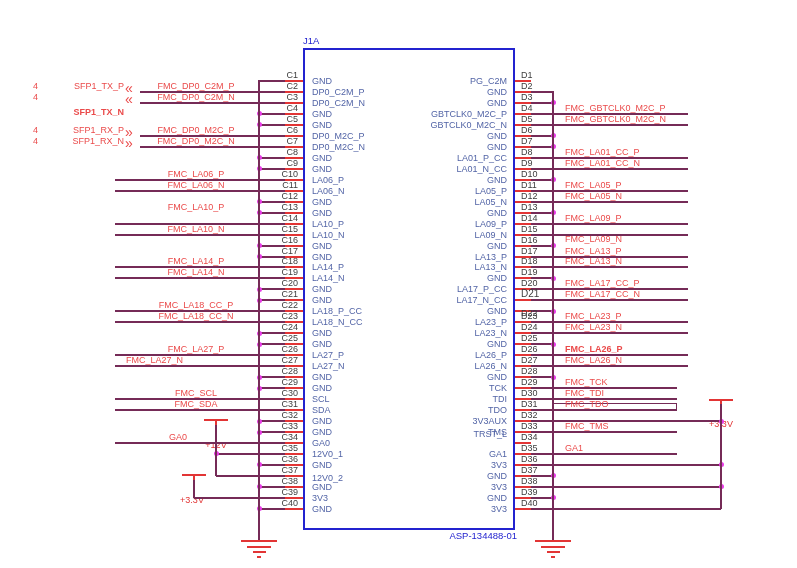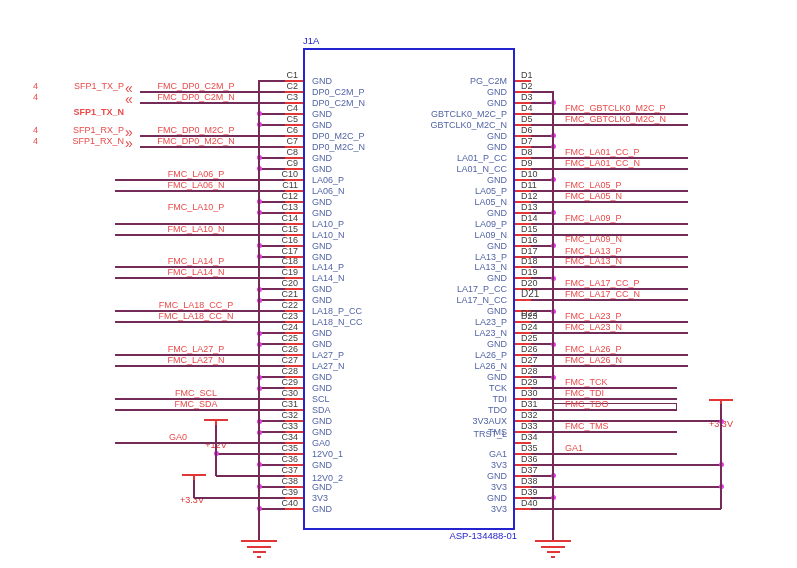--- a/index.html
+++ b/index.html
@@ -148,21 +148,21 @@
     <div style="position: absolute; left: 256.5px; top: 341.78px; width: 5px; height: 5px; border-radius: 50%; background: rgb(232, 60, 232);"></div>
     <div style="position: absolute; left: 285px; top: 343.28px; width: 18px; height: 2px; background: rgb(226, 53, 53);"></div>
     <div style="position: absolute; right: 499px; top: 333.28px; color: rgb(60, 60, 60); white-space: nowrap; font-size: 9px; line-height: 10px;">C25</div>
     <div style="position: absolute; left: 312px; top: 339.28px; color: rgb(82, 100, 166); white-space: nowrap; font-size: 9px; line-height: 10px;">GND</div>
     <div style="position: absolute; left: 115px; top: 354.25px; width: 170px; height: 2px; background: rgb(117, 43, 87);"></div>
     <div style="position: absolute; left: 126px; top: 344.25px; width: 140px; text-align: center; color: rgb(234, 74, 74); white-space: nowrap; font-size: 9px; line-height: 10px;">FMC_LA27_P</div>
     <div style="position: absolute; left: 285px; top: 354.25px; width: 18px; height: 2px; background: rgb(226, 53, 53);"></div>
     <div style="position: absolute; right: 499px; top: 344.25px; color: rgb(60, 60, 60); white-space: nowrap; font-size: 9px; line-height: 10px;">C26</div>
     <div style="position: absolute; left: 312px; top: 350.25px; color: rgb(82, 100, 166); white-space: nowrap; font-size: 9px; line-height: 10px;">LA27_P</div>
     <div style="position: absolute; left: 115px; top: 365.22px; width: 170px; height: 2px; background: rgb(117, 43, 87);"></div>
-    <div style="position: absolute; left: 126px; top: 355.22px; width: 140px; text-align: center; color: rgb(234, 74, 74); white-space: nowrap; font-size: 9px; line-height: 10px;">FMC_LA27_N</div>
+    <div style="position: absolute; left: 126px; top: 355.22px; width: 140px; text-align: left; color: rgb(234, 74, 74); white-space: nowrap; font-size: 9px; line-height: 10px;">FMC_LA27_N</div>
     <div style="position: absolute; left: 285px; top: 365.22px; width: 18px; height: 2px; background: rgb(226, 53, 53);"></div>
     <div style="position: absolute; right: 499px; top: 355.22px; color: rgb(60, 60, 60); white-space: nowrap; font-size: 9px; line-height: 10px;">C27</div>
     <div style="position: absolute; left: 312px; top: 361.22px; color: rgb(82, 100, 166); white-space: nowrap; font-size: 9px; line-height: 10px;">LA27_N</div>
     <div style="position: absolute; left: 259px; top: 376.19px; width: 26px; height: 2px; background: rgb(117, 43, 87);"></div>
     <div style="position: absolute; left: 256.5px; top: 374.69px; width: 5px; height: 5px; border-radius: 50%; background: rgb(232, 60, 232);"></div>
     <div style="position: absolute; left: 285px; top: 376.19px; width: 18px; height: 2px; background: rgb(226, 53, 53);"></div>
     <div style="position: absolute; right: 499px; top: 366.19px; color: rgb(60, 60, 60); white-space: nowrap; font-size: 9px; line-height: 10px;">C28</div>
     <div style="position: absolute; left: 312px; top: 372.19px; color: rgb(82, 100, 166); white-space: nowrap; font-size: 9px; line-height: 10px;">GND</div>
     <div style="position: absolute; left: 259px; top: 387.16px; width: 26px; height: 2px; background: rgb(117, 43, 87);"></div>
     <div style="position: absolute; left: 256.5px; top: 385.66px; width: 5px; height: 5px; border-radius: 50%; background: rgb(232, 60, 232);"></div>
@@ -338,21 +338,21 @@
     <div style="position: absolute; left: 565px; top: 322.31px; color: rgb(234, 74, 74); white-space: nowrap; font-size: 9px; line-height: 10px;">FMC_LA23_N</div>
     <div style="position: absolute; left: 515px; top: 332.31px; width: 16px; height: 2px; background: rgb(226, 53, 53);"></div>
     <div style="position: absolute; left: 521px; top: 322.31px; color: rgb(60, 60, 60); white-space: nowrap; font-size: 9px; line-height: 10px;">D24</div>
     <div style="position: absolute; right: 290px; top: 328.31px; color: rgb(82, 100, 166); white-space: nowrap; font-size: 9px; line-height: 10px;">LA23_N</div>
     <div style="position: absolute; left: 531px; top: 343.28px; width: 22px; height: 2px; background: rgb(117, 43, 87);"></div>
     <div style="position: absolute; left: 550.5px; top: 341.78px; width: 5px; height: 5px; border-radius: 50%; background: rgb(232, 60, 232);"></div>
     <div style="position: absolute; left: 515px; top: 343.28px; width: 16px; height: 2px; background: rgb(226, 53, 53);"></div>
     <div style="position: absolute; left: 521px; top: 333.28px; color: rgb(60, 60, 60); white-space: nowrap; font-size: 9px; line-height: 10px;">D25</div>
     <div style="position: absolute; right: 290px; top: 339.28px; color: rgb(82, 100, 166); white-space: nowrap; font-size: 9px; line-height: 10px;">GND</div>
     <div style="position: absolute; left: 531px; top: 354.25px; width: 157px; height: 2px; background: rgb(117, 43, 87);"></div>
-    <div style="position: absolute; left: 565px; top: 344.25px; color: rgb(234, 74, 74); white-space: nowrap; font-size: 9px; line-height: 10px;">FMC_LA26_P</div>
+    <div style="position: absolute; left: 565px; top: 344.25px; color: rgb(234, 74, 74); white-space: nowrap; font-size: 9px; line-height: 10px; font-weight: bold;">FMC_LA26_P</div>
     <div style="position: absolute; left: 515px; top: 354.25px; width: 16px; height: 2px; background: rgb(226, 53, 53);"></div>
     <div style="position: absolute; left: 521px; top: 344.25px; color: rgb(60, 60, 60); white-space: nowrap; font-size: 9px; line-height: 10px;">D26</div>
     <div style="position: absolute; right: 290px; top: 350.25px; color: rgb(82, 100, 166); white-space: nowrap; font-size: 9px; line-height: 10px;">LA26_P</div>
     <div style="position: absolute; left: 531px; top: 365.22px; width: 157px; height: 2px; background: rgb(117, 43, 87);"></div>
     <div style="position: absolute; left: 565px; top: 355.22px; color: rgb(234, 74, 74); white-space: nowrap; font-size: 9px; line-height: 10px;">FMC_LA26_N</div>
     <div style="position: absolute; left: 515px; top: 365.22px; width: 16px; height: 2px; background: rgb(226, 53, 53);"></div>
     <div style="position: absolute; left: 521px; top: 355.22px; color: rgb(60, 60, 60); white-space: nowrap; font-size: 9px; line-height: 10px;">D27</div>
     <div style="position: absolute; right: 290px; top: 361.22px; color: rgb(82, 100, 166); white-space: nowrap; font-size: 9px; line-height: 10px;">LA26_N</div>
     <div style="position: absolute; left: 531px; top: 376.19px; width: 22px; height: 2px; background: rgb(117, 43, 87);"></div>
     <div style="position: absolute; left: 550.5px; top: 374.69px; width: 5px; height: 5px; border-radius: 50%; background: rgb(232, 60, 232);"></div>

